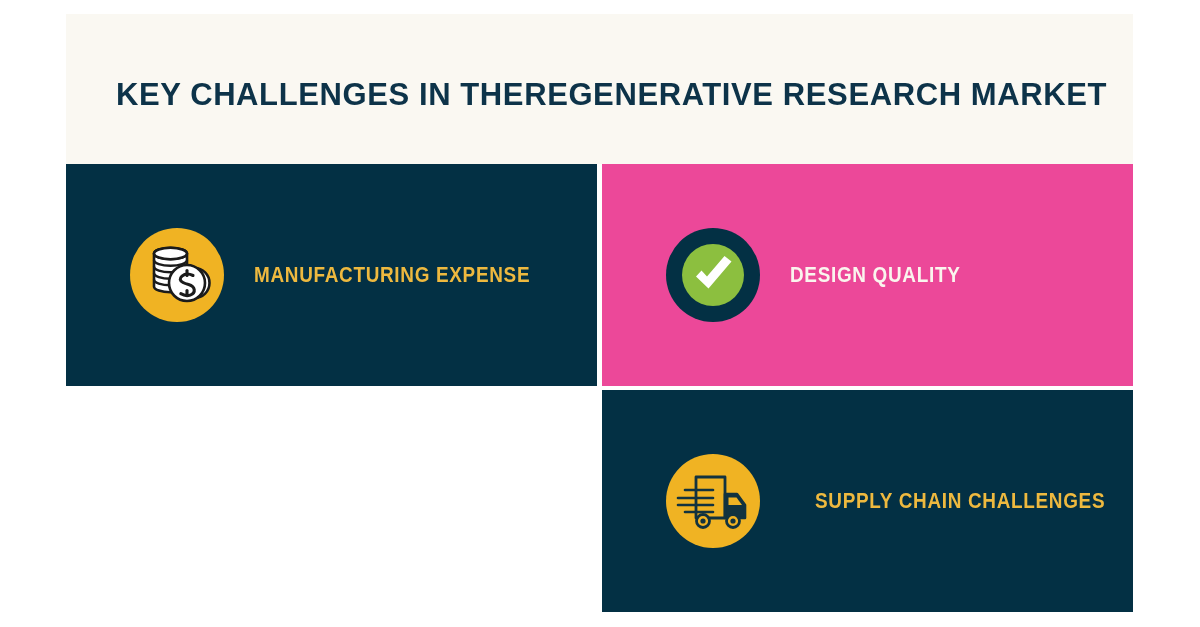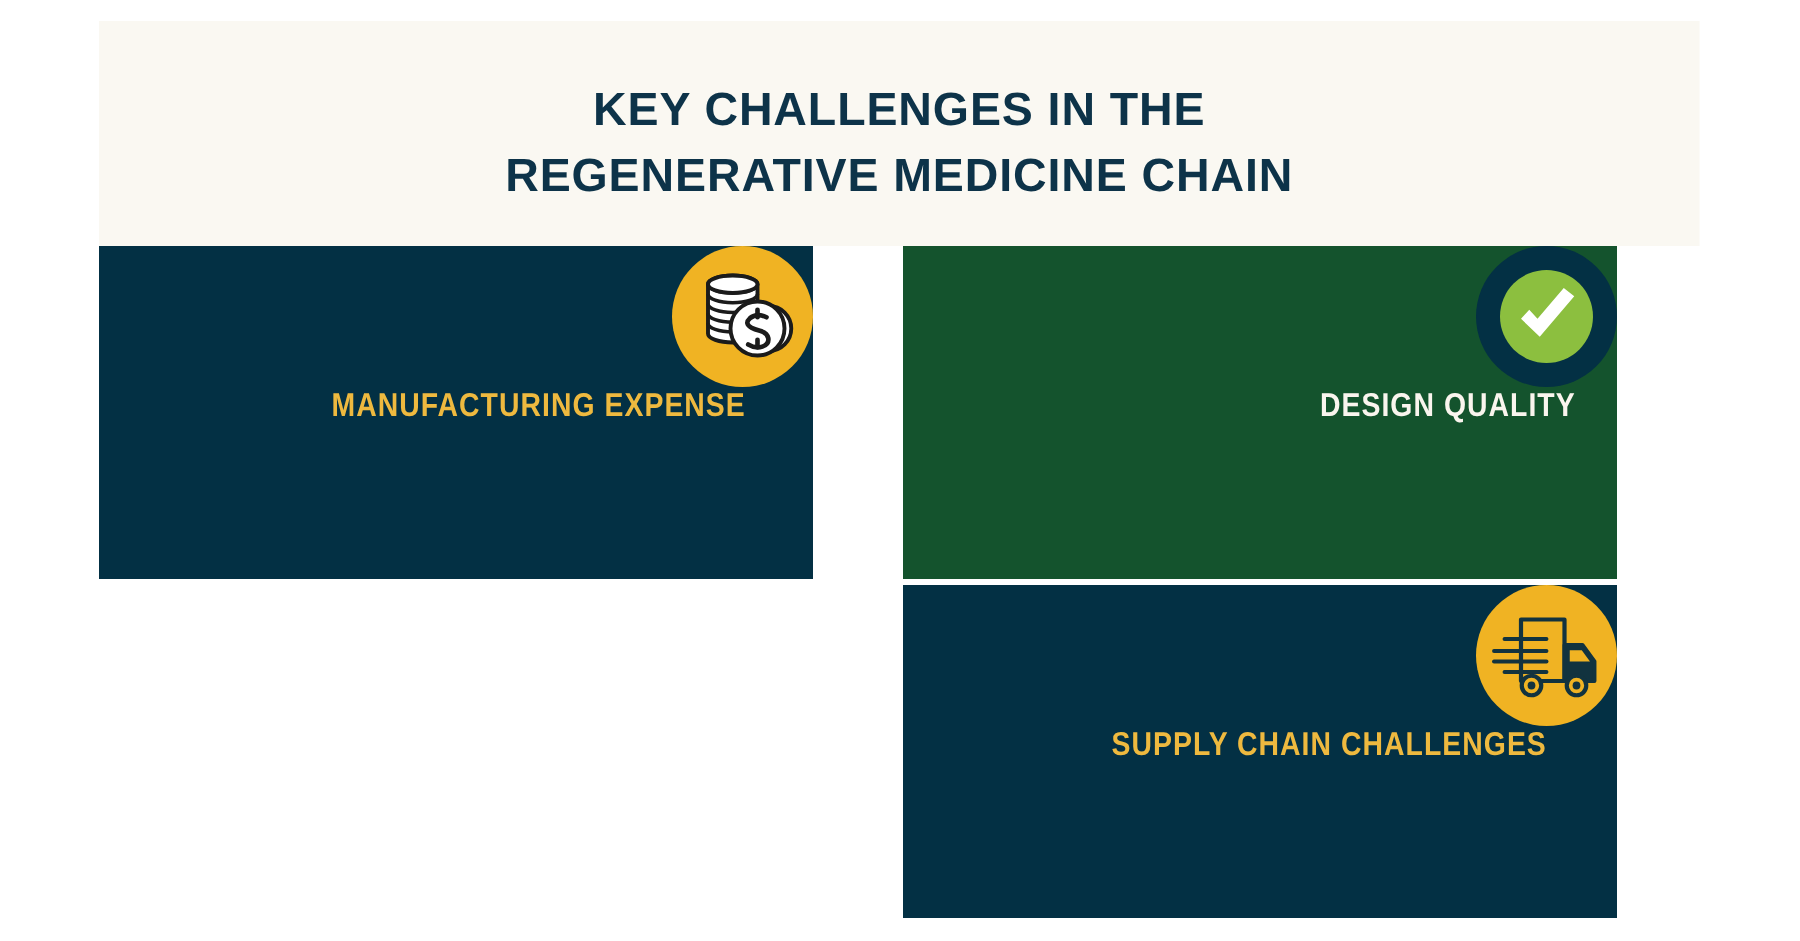--- a/index.html
+++ b/index.html
@@ -28,26 +28,26 @@
     position: absolute;
     left: 0;
     top: 0;
     width: 1067px;
     height: 150px;
     background: #faf8f2;
     box-sizing: border-box;
   }
   .title-block {
     position: absolute;
-    left: 0;
+    left: 12px;
     top: 0;
     width: 1067px;
     height: 150px;
     display: flex;
-    flex-direction: column;
+    flex-direction: row;
     align-items: center;
     justify-content: center;
     padding-top: 12px;
     box-sizing: border-box;
   }
   .title-line {
     color: #0d3349;
     font-family: "Liberation Sans", sans-serif;
     font-weight: bold;
     font-size: 31px;
@@ -70,34 +70,33 @@
   
   .grid {
     position: absolute;
     left: 0;
     top: 150px;
     width: 1067px;
     height: 448px;
   }
   .panel {
     position: absolute;
-    width: 476px;
+    width: 531px;
     height: 222px;
     display: flex;
-    align-items: flex-end;
+    align-items: center;
     box-sizing: border-box;
-    flex-direction: column;
   }
   .panel.tl { left: 0;     top: 0; }
   .panel.tr { left: 536px; top: 0; }
   .panel.bl { left: 0;     top: 226px; }
-  .panel.br { left: 536px; top: 226px; }
+  .panel.br { left: 536px; top: 226px; gap: 25px; }
 
   .bg-navy   { background: #033044; }
-  .bg-orange { background: #14532d; }
+  .bg-orange { background: #ec4899; }
 
   .icon-wrap {
     position: relative;
     width: 94px;
     height: 94px;
     margin-left: 64px;
     flex: none;
   }
   .icon-wrap svg { display: block; }
 
@@ -117,21 +116,21 @@
 </style>
 </head>
 <body>
 
 <div id="infographic">
 
   <div class="header">
 
     <div class="title-block">
       <div class="title-line">KEY CHALLENGES IN THE</div>
-      <div class="title-line">REGENERATIVE MEDICINE CHAIN</div>
+      <div class="title-line">REGENERATIVE RESEARCH MARKET</div>
     </div>
 
   </div>
 
   <div class="grid">
 
     <div class="panel tl bg-navy">
       <div class="icon-wrap">
         <svg width="94" height="94" viewBox="0 0 94 94" xmlns="http://www.w3.org/2000/svg">
           <circle cx="47" cy="47" r="47" fill="#f0b323"></circle>

